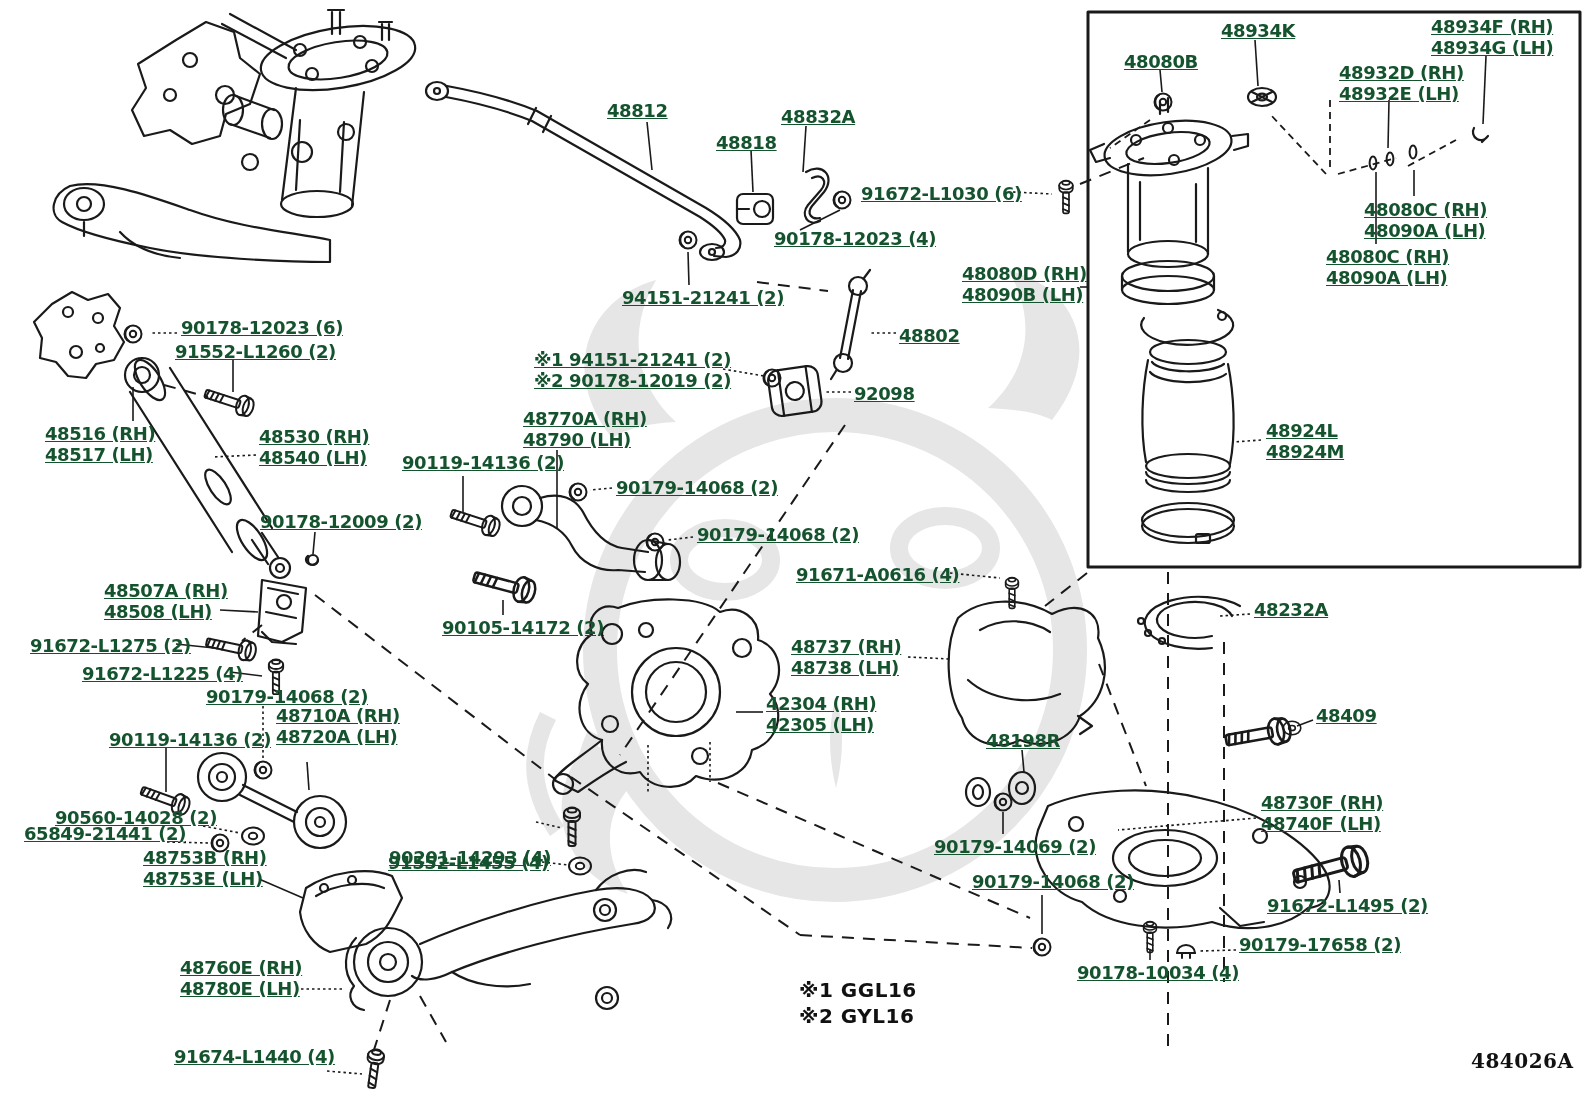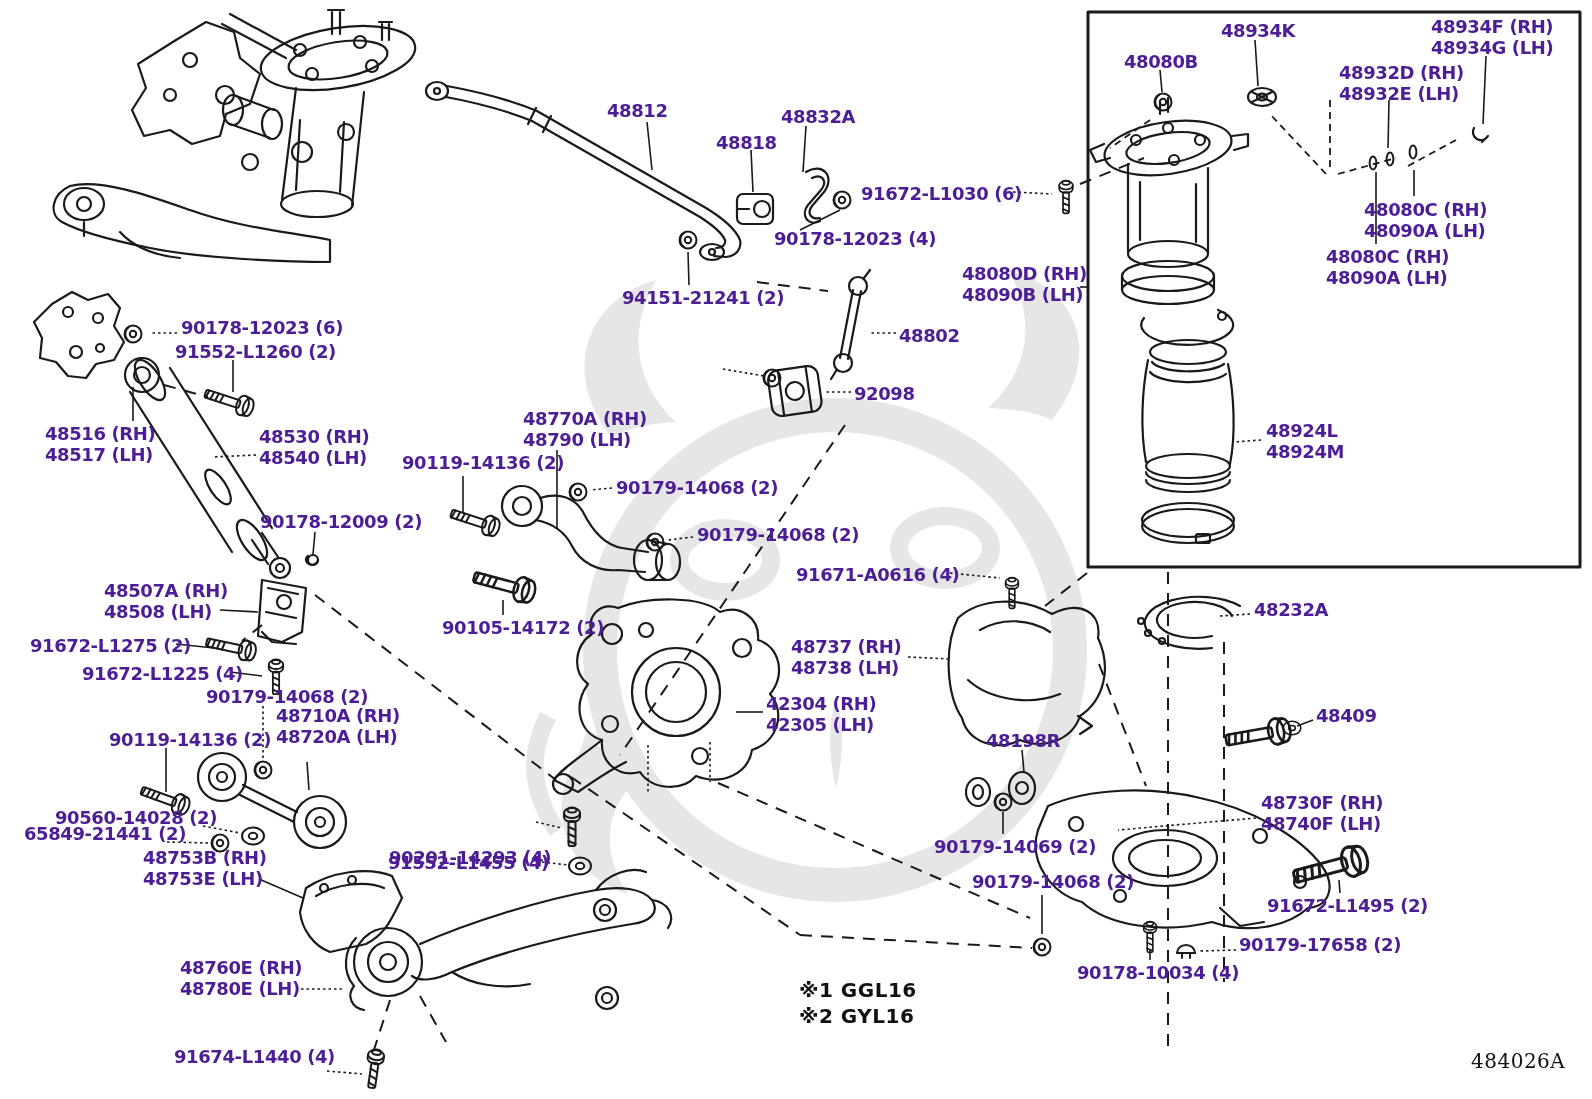--- a/index.html
+++ b/index.html
@@ -1,23 +1,23 @@
 <!DOCTYPE html>
 <html><head>
 <meta charset="utf-8">
 <style>
   html,body{margin:0;padding:0;background:#fff;}
   .stage{position:relative;width:1592px;height:1099px;background:#ffffff;overflow:hidden;
          font-family:"DejaVu Sans","Liberation Sans",sans-serif;}
   svg{position:absolute;left:0;top:0;}
-  .lbl{position:absolute;font-weight:700;font-size:18px;line-height:21px;color:#4c1d95;
-       white-space:pre-line;letter-spacing:-0.4px;}
+  .lbl{position:absolute;font-weight:700;font-size:18px;line-height:21px;color:#14532d;
+       white-space:pre-line;letter-spacing:-0.4px;text-decoration:underline;}
   .note{position:absolute;font-weight:700;font-size:20px;line-height:26px;color:#111;letter-spacing:0.5px;}
   .figcode{position:absolute;font-family:"DejaVu Serif","Liberation Serif",serif;
-           font-weight:400;font-size:20px;color:#111;letter-spacing:0.5px;}
+           font-weight:700;font-size:20px;color:#111;letter-spacing:0.5px;}
 </style>
 </head>
 <body>
 
 <div class="stage">
 
 <svg width="1592" height="1099" viewBox="0 0 1592 1099" xmlns="http://www.w3.org/2000/svg">
   <defs>
     <g id="nut" fill="none" stroke="#1a1a1a" stroke-width="2">
       <circle r="8.5"></circle>
@@ -399,20 +399,22 @@
   <div class="lbl" style="left:607px;top:100px">48812</div>
   <div class="lbl" style="left:716px;top:132px">48818</div>
   <div class="lbl" style="left:781px;top:106px">48832A</div>
   <div class="lbl" style="left:861px;top:183px">91672-L1030 (6)</div>
   <div class="lbl" style="left:774px;top:228px">90178-12023 (4)</div>
   <div class="lbl" style="left:622px;top:287px">94151-21241 (2)</div>
   <div class="lbl" style="left:962px;top:263px">48080D (RH)
 48090B (LH)</div>
   <div class="lbl" style="left:899px;top:325px">48802</div>
   <div class="lbl" style="left:854px;top:383px">92098</div>
+  <div class="lbl" style="left:534px;top:349px">※1 94151-21241 (2)
+※2 90178-12019 (2)</div>
   <div class="lbl" style="left:523px;top:408px">48770A (RH)
 48790 (LH)</div>
   <div class="lbl" style="left:402px;top:452px">90119-14136 (2)</div>
   <div class="lbl" style="left:616px;top:477px">90179-14068 (2)</div>
   <div class="lbl" style="left:697px;top:524px">90179-14068 (2)</div>
   <div class="lbl" style="left:181px;top:317px">90178-12023 (6)</div>
   <div class="lbl" style="left:175px;top:341px">91552-L1260 (2)</div>
   <div class="lbl" style="left:45px;top:423px">48516 (RH)
 48517 (LH)</div>
   <div class="lbl" style="left:259px;top:426px">48530 (RH)

